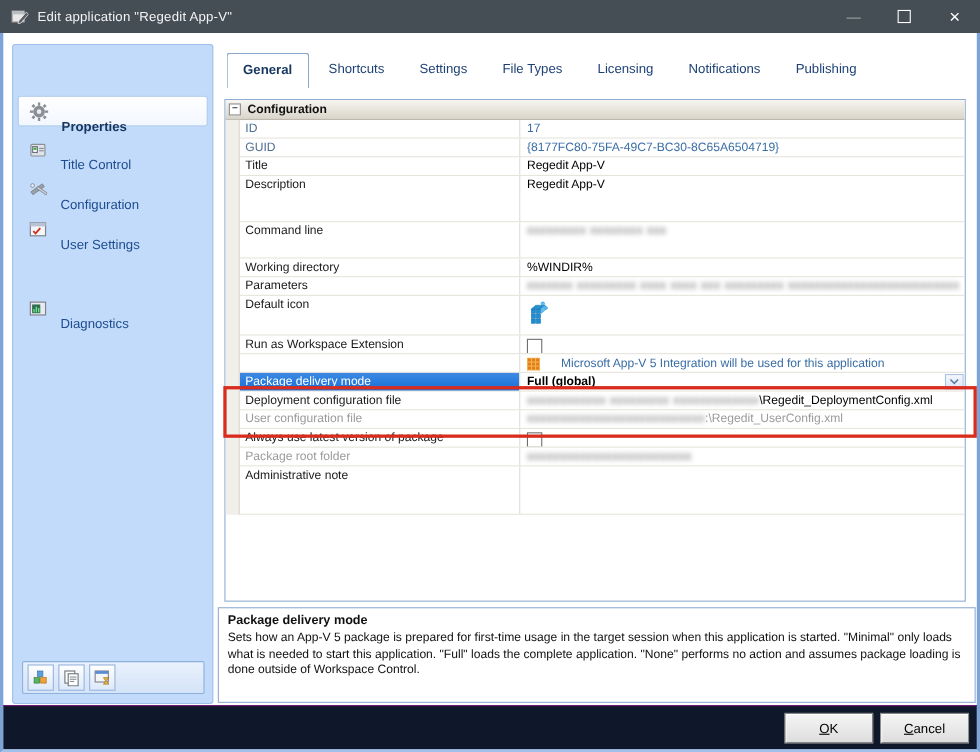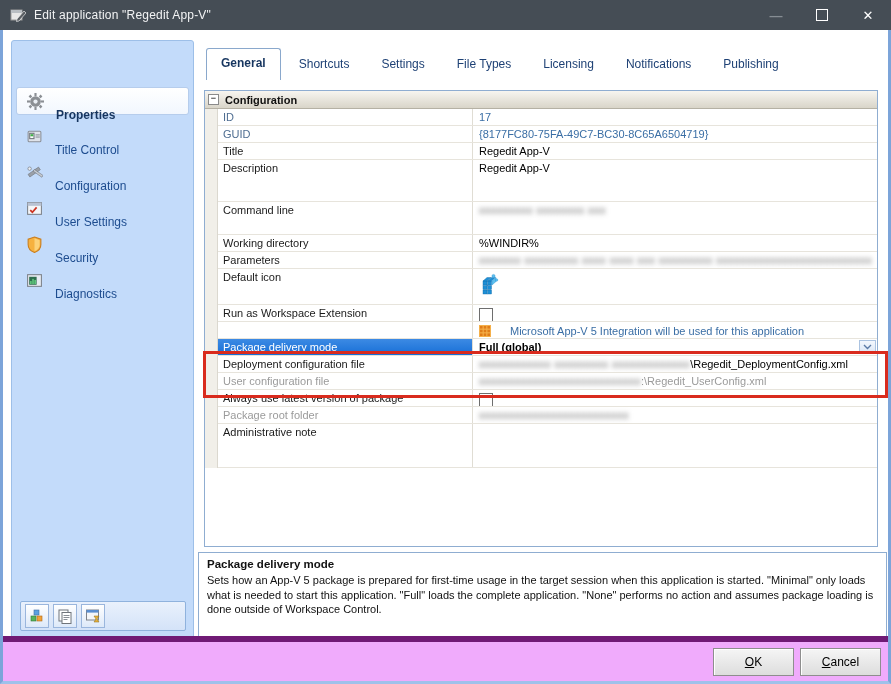--- a/index.html
+++ b/index.html
@@ -22,21 +22,21 @@
   .side-item{position:absolute;left:4px;right:4px;height:26px;display:flex;align-items:center;cursor:default;}
   .side-item .sicon{width:17px;height:17px;margin:0 12px 0 10px;flex:0 0 auto;}
   .side-item .slabel{font-size:12px;color:#1d4c8f;margin-top:28px;}
   .side-item.selected{background:linear-gradient(#ffffff,#f2f7fe);border:1px solid #b6cdec;border-radius:3px;}
   .side-item.selected .slabel{font-weight:bold;color:#16355f;}
   .side-toolbar{position:absolute;left:8px;bottom:8px;width:166px;height:30px;background:linear-gradient(#e9f1fc,#d4e3f8);
                 border:1px solid #8fb2dd;border-radius:2px;display:flex;align-items:center;padding-left:4px;box-sizing:border-box;}
   .tbtn{width:24px;height:24px;margin-right:4px;background:linear-gradient(#ffffff,#dde9f9);border:1px solid #9ab6dd;
         display:flex;align-items:center;justify-content:center;box-sizing:border-box;}
   
-  .tabs{position:absolute;left:203px;top:18px;height:32px;display:flex;align-items:center;}
+  .tabs{position:absolute;left:203px;top:18px;height:32px;display:flex;align-items:flex-start;}
   .tab{font-size:12px;color:#1e4175;padding:7px 14px 8px 14px;margin-right:4px;}
   .tab.active{background:#fff;border:1px solid #8aa8cc;border-bottom:none;border-radius:3px 3px 0 0;
               font-weight:bold;color:#16355f;padding-bottom:10px;}
   
   .grid{position:absolute;left:201px;top:60px;width:674px;height:457px;background:#fff;
         border:1px solid #8fadd1;box-sizing:border-box;overflow:hidden;}
   .pg-header{height:17px;background:linear-gradient(#f7f5f0,#d9d5c9);border-bottom:1px solid #b5b1a4;
              display:flex;align-items:center;font-size:11px;font-weight:bold;color:#111;}
   .collapse-box{width:9px;height:9px;border:1px solid #8a8a8a;background:#fff;font-size:9px;line-height:7px;
                 text-align:center;margin:0 6px 0 3px;color:#444;}
@@ -59,21 +59,21 @@
   .note-row .pg-value{display:flex;align-items:center;gap:19px;}
   
   .red-box{position:absolute;left:200px;top:321px;width:685px;height:47px;border:3px solid #d92b1e;
            box-sizing:border-box;pointer-events:none;}
   
   .desc-panel{position:absolute;left:195px;top:522px;width:689px;height:87px;background:#fff;
               border:1px solid #8fadd1;box-sizing:border-box;padding:5px 8px;font-size:11px;color:#111;}
   .desc-title{font-weight:bold;font-size:11.5px;margin-bottom:3px;}
   .desc-text{line-height:1.32;}
   
-  .footer{position:absolute;left:0;right:0;bottom:0;height:39px;background:#f0abfc;border-top:6px solid #701a75;}
+  .footer{position:absolute;left:0;right:0;bottom:0;height:39px;background:#0f172a;border-top:1px solid #701a75;}
   .btn{position:absolute;top:6px;width:79px;height:26px;background:linear-gradient(#f5f5f5,#dddddd);
        border:1px solid #8e8e8e;box-shadow:inset 1px 1px 0 #ffffff;display:flex;align-items:center;justify-content:center;
        font-size:12px;color:#000;}
   .btn-ok{right:94px;} .btn-cancel{right:7px;}
   .btn-label{display:inline-block;}
   .btn-label::first-letter{text-decoration:underline;}
 </style>
 </head>
 <body>
 
@@ -133,27 +133,20 @@
         </svg>
         <span class="slabel">Configuration</span>
       </div>
       <div class="side-item" style="top:154px;">
         <svg class="sicon" viewBox="0 0 16 16">
           <rect x="1.5" y="2.5" width="13" height="11" fill="#f4f6f9" stroke="#7d828a"></rect>
           <rect x="1.5" y="2.5" width="13" height="3" fill="#b9c3d4"></rect>
           <path d="M4 9.5 L6 11.5 L10 7" stroke="#cc3322" stroke-width="1.6" fill="none"></path>
         </svg>
         <span class="slabel">User Settings</span>
-      </div>
-      <div class="side-item" style="top:190px;">
-        <svg class="sicon" viewBox="0 0 16 16">
-          <path d="M8 1 L14 3 V8 C14 12 11 14.5 8 15.5 C5 14.5 2 12 2 8 V3 Z" fill="#f6b13f" stroke="#c97d1e"></path>
-          <path d="M8 2.2 L12.8 3.9 V8 C12.8 11.2 10.5 13.3 8 14.2 Z" fill="#fcd27a"></path>
-        </svg>
-        <span class="slabel">Security</span>
       </div>
       <div class="side-item" style="top:226px;">
         <svg class="sicon" viewBox="0 0 16 16">
           <rect x="1.5" y="2.5" width="13" height="11" fill="#e8ecf2" stroke="#7d828a"></rect>
           <rect x="3" y="4.5" width="7" height="7.5" fill="#2f6f4f"></rect>
           <rect x="4" y="8.5" width="1.2" height="2.8" fill="#6fe08a"></rect>
           <rect x="6" y="6.5" width="1.2" height="4.8" fill="#6fe08a"></rect>
           <rect x="8" y="7.5" width="1.2" height="3.8" fill="#6fe08a"></rect>
         </svg>
         <span class="slabel">Diagnostics</span>

